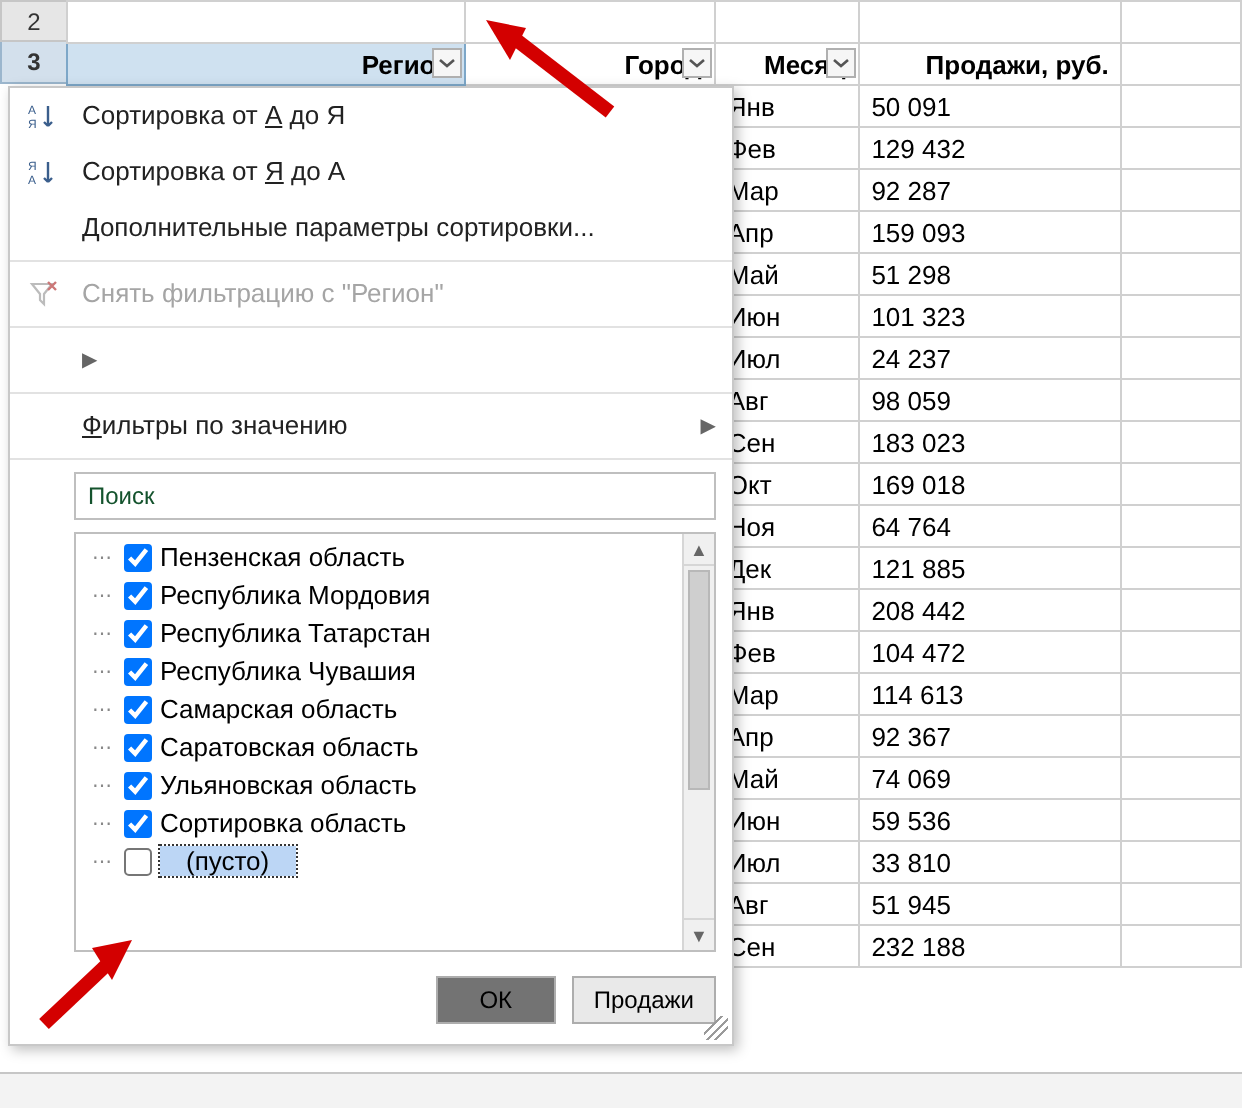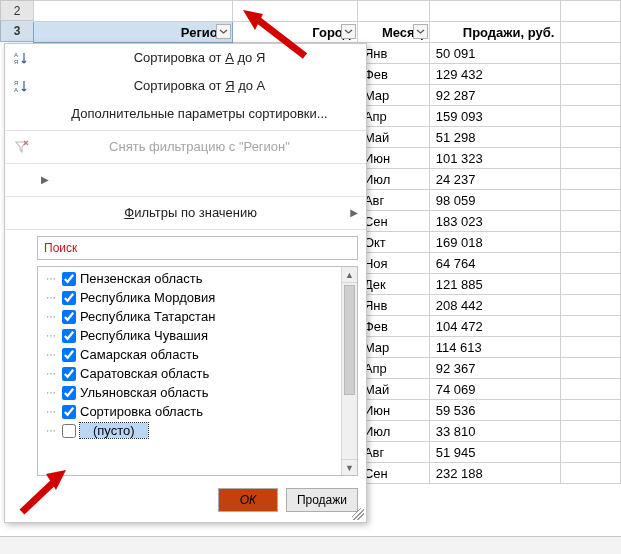--- a/index.html
+++ b/index.html
@@ -86,21 +86,20 @@
     box-shadow: 2px 2px 6px rgba(0,0,0,0.25);
     z-index: 50;
   }
   .dropdown .item {
     display: flex;
     align-items: flex-start;
     gap: 10px;
     padding: 6px 8px 6px 8px;
     color: #222;
     cursor: default;
-    text-align: center;
   }
   .dropdown .item.disabled { color: #a5a5a5; }
   .dropdown .item .ic {
     width: 18px; height: 16px;
     display: flex; align-items: center; justify-content: center;
     flex: 0 0 18px;
     color: #4a6e9e;
   }
   .dropdown .item .lbl { flex: 1; }
   .dropdown .item .lbl .u { text-decoration: underline; }
@@ -108,21 +107,21 @@
     color: #666;
     font-size: 10px;
     padding-top:2px;
   }
   .dropdown .sep { height: 1px; background: #e2e2e2; margin: 2px 0; }
 
   .searchbox {
     margin: 6px 8px 6px 32px;
     border: 1px solid #bfbfbf;
     padding: 4px 6px;
-    color: #b91c1c;
+    color: #14532d;
     font-size: 12px;
     background:#fff;
   }
 
   .treebox {
     margin: 2px 8px 6px 32px;
     border: 1px solid #bfbfbf;
     height: 210px;
     position: relative;
     background:#fff;
@@ -181,21 +180,21 @@
   }
   .btnrow button {
     min-width:60px;
     height:24px;
     font-family:inherit;
     font-size:12px;
     border:1px solid #adadad;
     background:#e9e9e9;
     padding:0 10px;
   }
-  .btnrow button:first-child { background:#c2410c;font-style:italic; }
+  .btnrow button:first-child { background:#737373; }
 
   .resize-grip {
     position:absolute;
     right:2px; bottom:2px;
     width:12px; height:12px;
     background:
       linear-gradient(135deg, transparent 0 6px, #9a9a9a 6px 7px, transparent 7px 9px, #9a9a9a 9px 10px, transparent 10px 12px, #9a9a9a 12px 13px, transparent 13px);
   }
 
   

